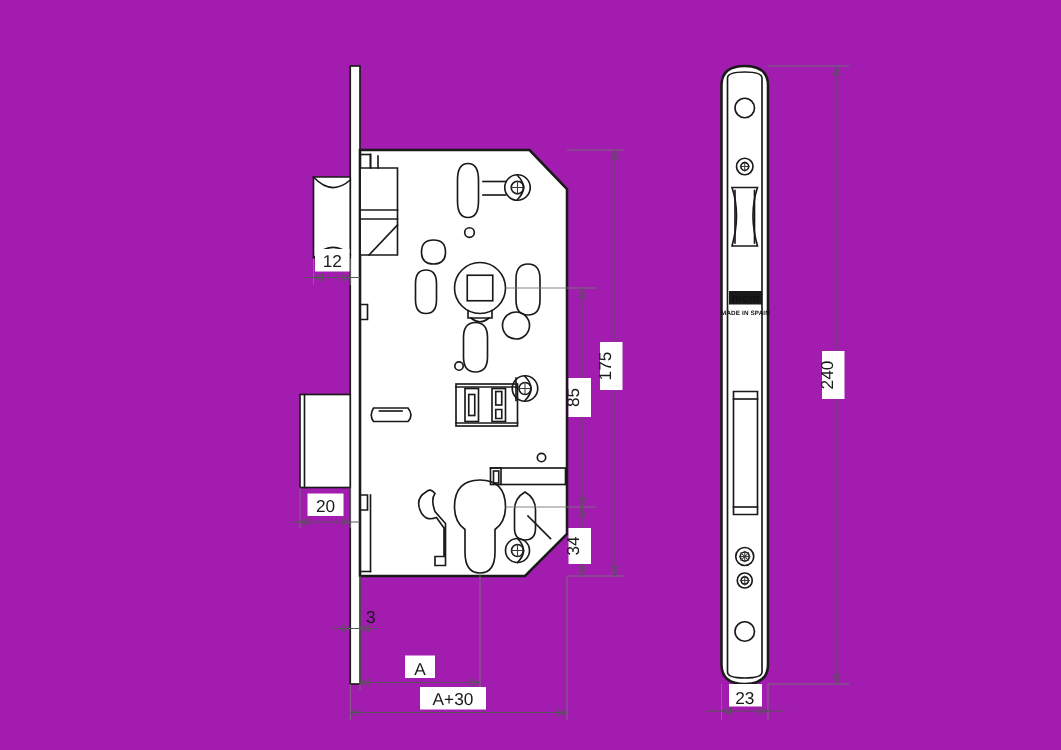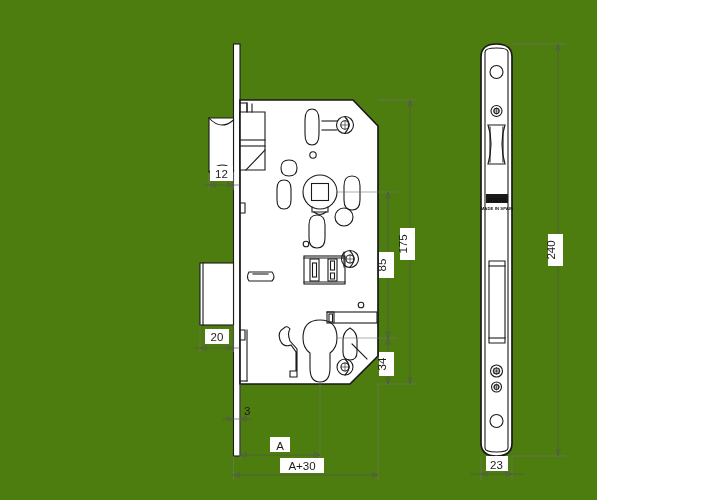--- a/index.html
+++ b/index.html
@@ -8,23 +8,23 @@
     background: #ffffff;
   }
   body {
     width: 707px;
     height: 500px;
     overflow: hidden;
     font-family: "Liberation Sans", sans-serif;
   }
   #stage {
     position: relative;
-    width: 597px;
+    width: 707px;
     height: 500px;
-    background: #4d7c0f;
+    background: #a21caf;
   }
   svg.drawing {
     position: absolute;
     left: 0;
     top: 0;
     width: 707px;
     height: 500px;
     display: block;
   }
   .ln   { stroke: #1a1a1a; stroke-width: 1.1; fill: none; stroke-linecap: square; }

